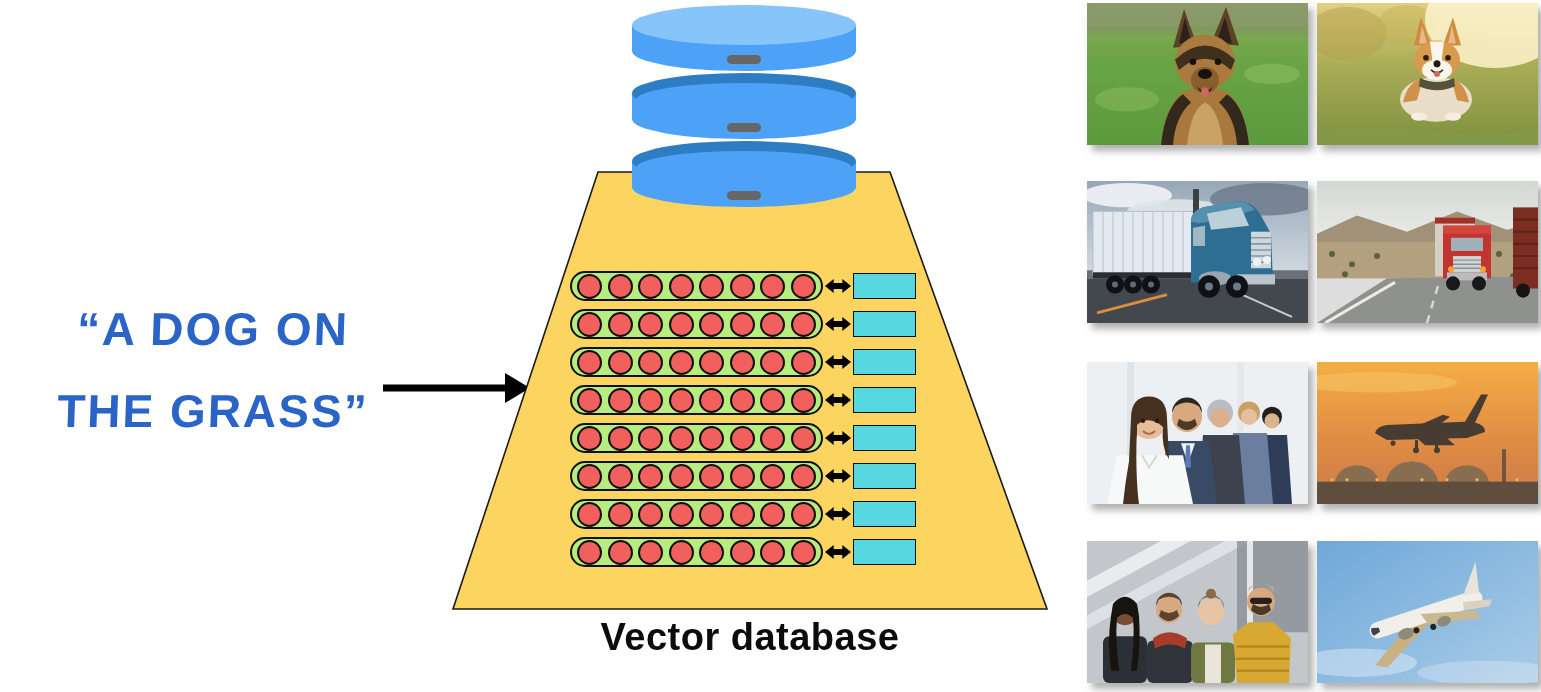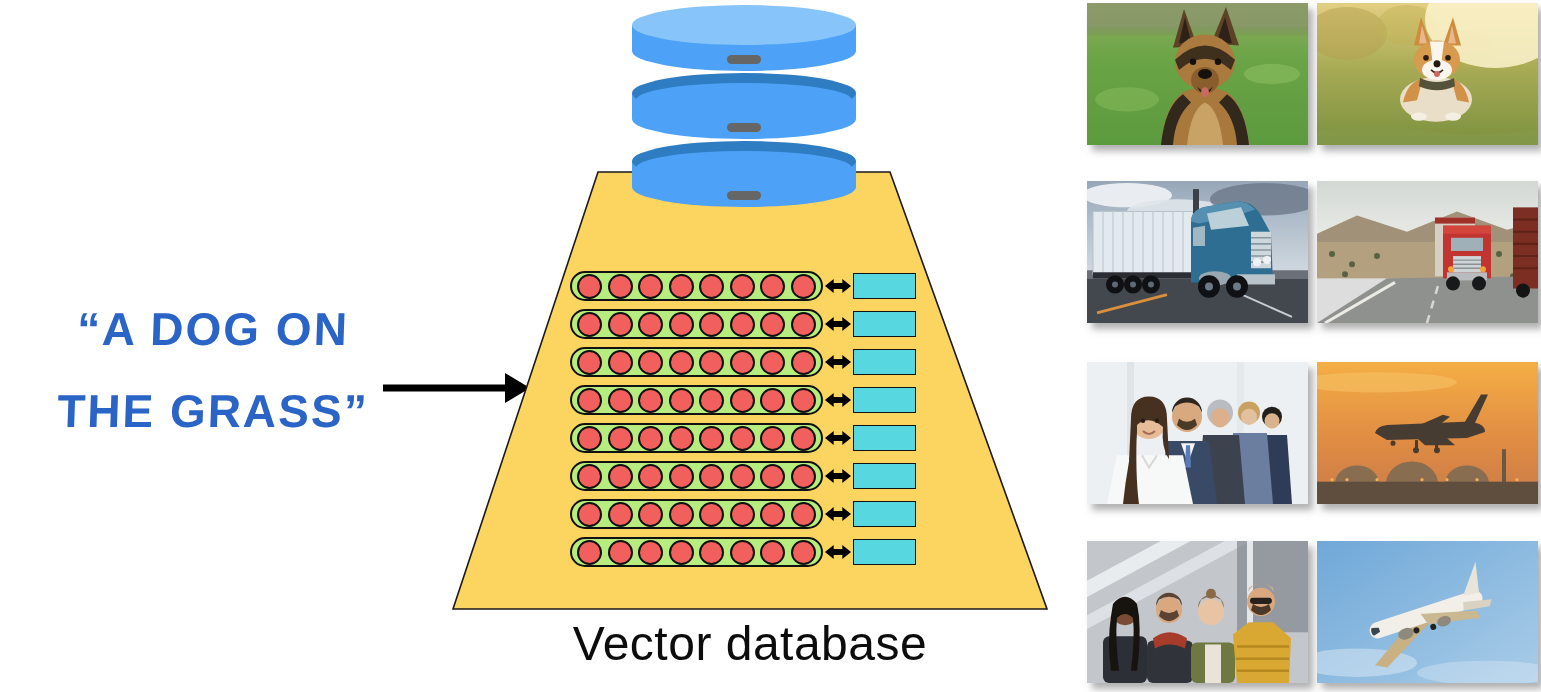--- a/index.html
+++ b/index.html
@@ -24,21 +24,21 @@
   .pill{box-sizing:border-box;width:253px;height:30px;background:#b7ec7e;border:2px solid #111;
         border-radius:15px;display:flex;align-items:center;justify-content:space-between;
         padding:0 5px;flex:none;}
   .dot{box-sizing:border-box;width:25px;height:25px;border-radius:50%;
        background:#f2605e;border:2px solid #111;flex:none;}
   .linkarrow{flex:none;margin:0 2px;display:flex;align-items:center;}
   .ebox{box-sizing:border-box;width:63px;height:26px;background:#57d8e0;border:1.5px solid #111;flex:none;}
 
   
   .db-label{position:absolute;left:453px;top:616px;width:594px;text-align:center;
-            font-size:48px;font-weight:normal;color:#0c0c0c;letter-spacing:.5px;z-index:3;}
+            font-size:38px;font-weight:bold;color:#0c0c0c;letter-spacing:.5px;z-index:3;}
 
   
   .photo{position:absolute;width:221px;height:142px;margin:0;box-shadow:5px 6px 7px rgba(100,100,100,.5);
          background:#ddd;}
   .photo svg{display:block;width:100%;height:100%;}
   .p-r1{top:3px;}  .p-r2{top:181px;} .p-r3{top:362px;} .p-r4{top:541px;}
   .p-c1{left:1087px;} .p-c2{left:1317px;}
 </style>
 </head>
 <body>

